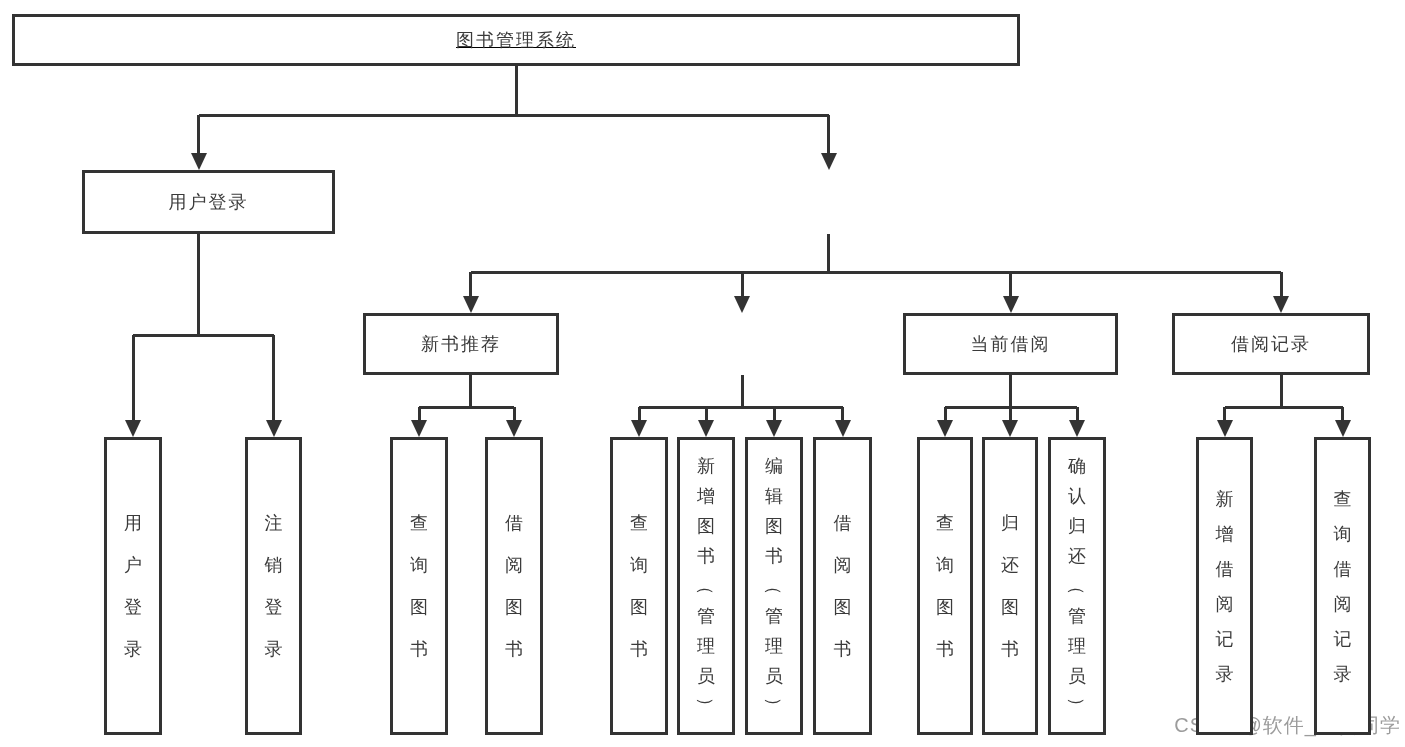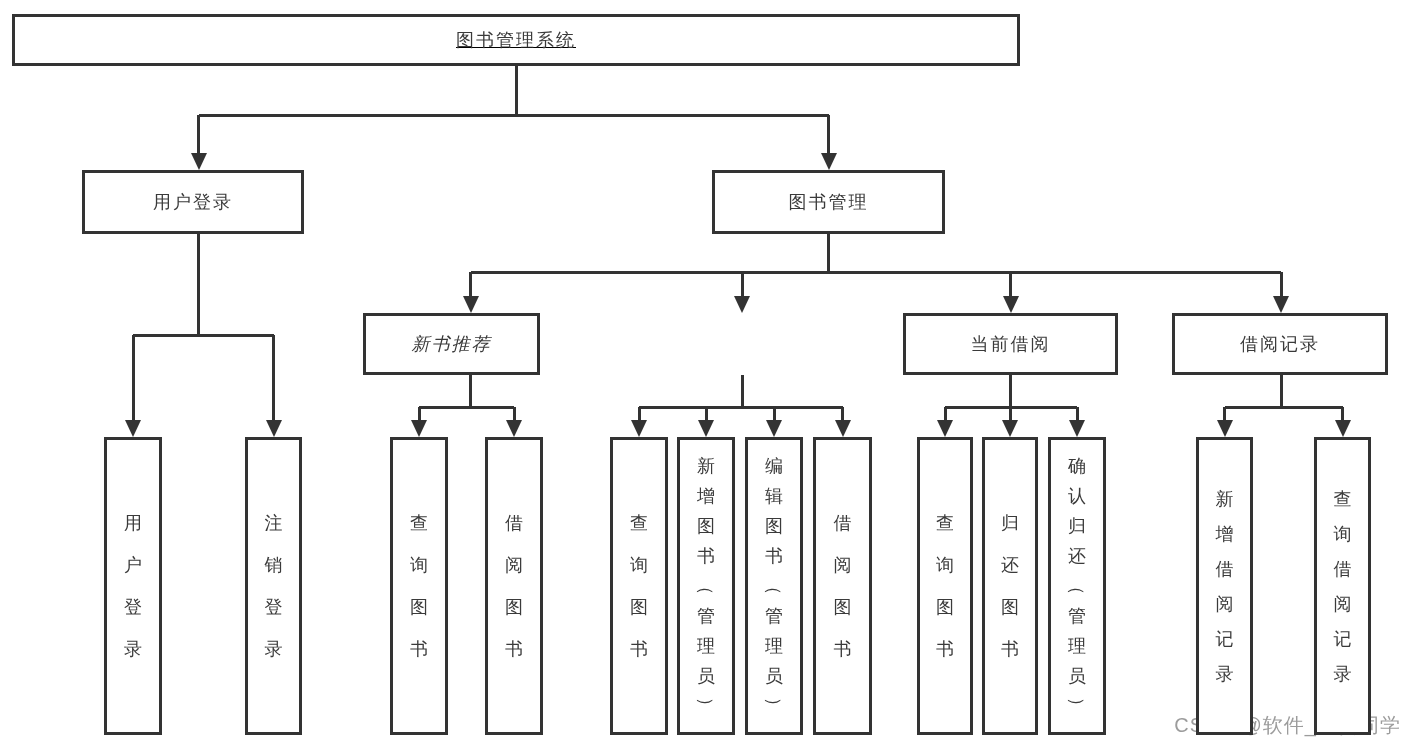--- a/index.html
+++ b/index.html
@@ -43,25 +43,22 @@
   <span class="watermark">CSDN @软件_小贺同学</span>
 <div class="node" style="left: 12px; top: 14px; width: 1008px; height: 52px; text-decoration: underline;">
       <div class="hlabel">图书管理系统</div>
     </div>
     <div class="line" style="left: 514.5px; top: 66px; width: 3px; height: 50.5px;"></div>
     <div class="line" style="left: 198.5px; top: 113.5px; width: 630px; height: 3px;"></div>
     <div class="line" style="left: 197px; top: 115px; width: 3px; height: 43px;"></div>
     <div class="arrow" style="left: 190.5px; top: 153px;"></div>
     <div class="line" style="left: 827px; top: 115px; width: 3px; height: 43px;"></div>
     <div class="arrow" style="left: 820.5px; top: 153px;"></div>
-    <div class="node" style="left: 82px; top: 170px; width: 222px; height: 64px;">
+    <div class="node" style="left: 82px; top: 170px; width: 253px; height: 64px;">
       <div class="hlabel">用户登录</div>
-    </div>
-    <div class="node" style="left: 712px; top: 170px; width: 233px; height: 64px;">
-      <div class="hlabel">图书管理</div>
     </div>
     <div class="line" style="left: 197px; top: 234px; width: 3px; height: 102.5px;"></div>
     <div class="line" style="left: 133px; top: 333.5px; width: 140.5px; height: 3px;"></div>
     <div class="line" style="left: 131.5px; top: 335px; width: 3px; height: 90px;"></div>
     <div class="arrow" style="left: 125px; top: 420px;"></div>
     <div class="line" style="left: 272px; top: 335px; width: 3px; height: 90px;"></div>
     <div class="arrow" style="left: 265.5px; top: 420px;"></div>
     <div class="node vert" style="left: 104px; top: 437px; width: 58px; height: 298px;">
       <div class="chars" style="gap: 24px;">
         <div class="ch">用</div>
@@ -81,27 +78,27 @@
     <div class="line" style="left: 827px; top: 234px; width: 3px; height: 39.5px;"></div>
     <div class="line" style="left: 470.5px; top: 270.5px; width: 810.5px; height: 3px;"></div>
     <div class="line" style="left: 469px; top: 272px; width: 3px; height: 29px;"></div>
     <div class="arrow" style="left: 462.5px; top: 296px;"></div>
     <div class="line" style="left: 740.5px; top: 272px; width: 3px; height: 29px;"></div>
     <div class="arrow" style="left: 734px; top: 296px;"></div>
     <div class="line" style="left: 1009px; top: 272px; width: 3px; height: 29px;"></div>
     <div class="arrow" style="left: 1002.5px; top: 296px;"></div>
     <div class="line" style="left: 1279.5px; top: 272px; width: 3px; height: 29px;"></div>
     <div class="arrow" style="left: 1273px; top: 296px;"></div>
-    <div class="node" style="left: 363px; top: 313px; width: 177px; height: 62px; font-style: italic;">
+    <div class="node" style="left: 363px; top: 313px; width: 196px; height: 62px;">
       <div class="hlabel">新书推荐</div>
     </div>
     <div class="node" style="left: 903px; top: 313px; width: 215px; height: 62px; align-items: center;">
       <div class="hlabel">当前借阅</div>
     </div>
-    <div class="node" style="left: 1172px; top: 313px; width: 216px; height: 62px;">
+    <div class="node" style="left: 1172px; top: 313px; width: 198px; height: 62px;">
       <div class="hlabel">借阅记录</div>
     </div>
     <div class="line" style="left: 469px; top: 375px; width: 3px; height: 33.5px;"></div>
     <div class="line" style="left: 419px; top: 405.5px; width: 95px; height: 3px;"></div>
     <div class="line" style="left: 417.5px; top: 407px; width: 3px; height: 18px;"></div>
     <div class="arrow" style="left: 411px; top: 420px;"></div>
     <div class="line" style="left: 512.5px; top: 407px; width: 3px; height: 18px;"></div>
     <div class="arrow" style="left: 506px; top: 420px;"></div>
     <div class="node vert" style="left: 390px; top: 437px; width: 58px; height: 298px;">
       <div class="chars" style="gap: 24px;">

